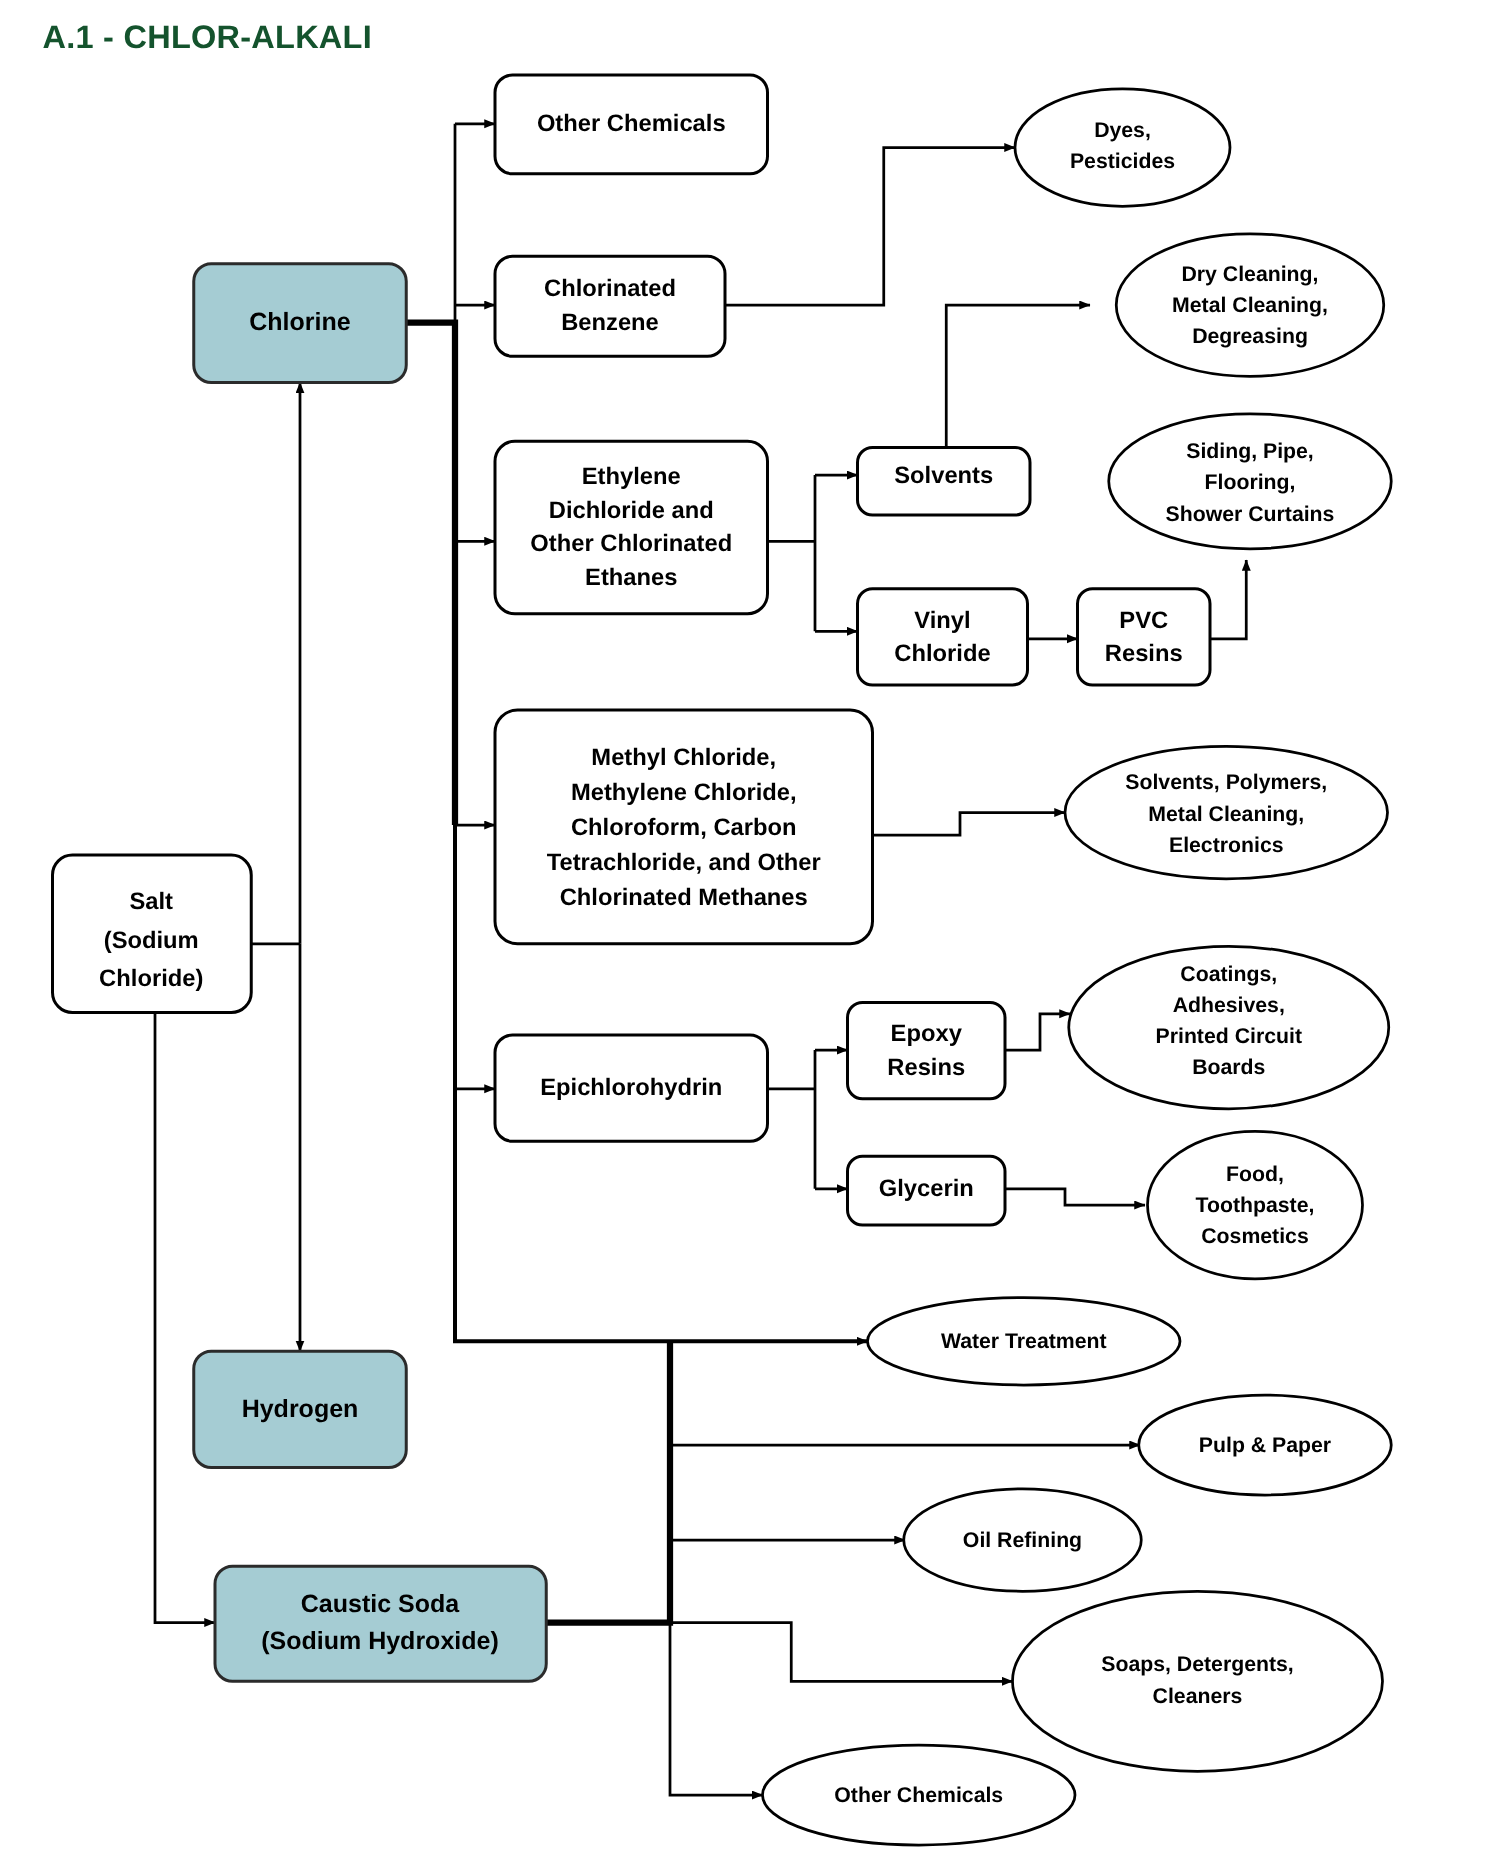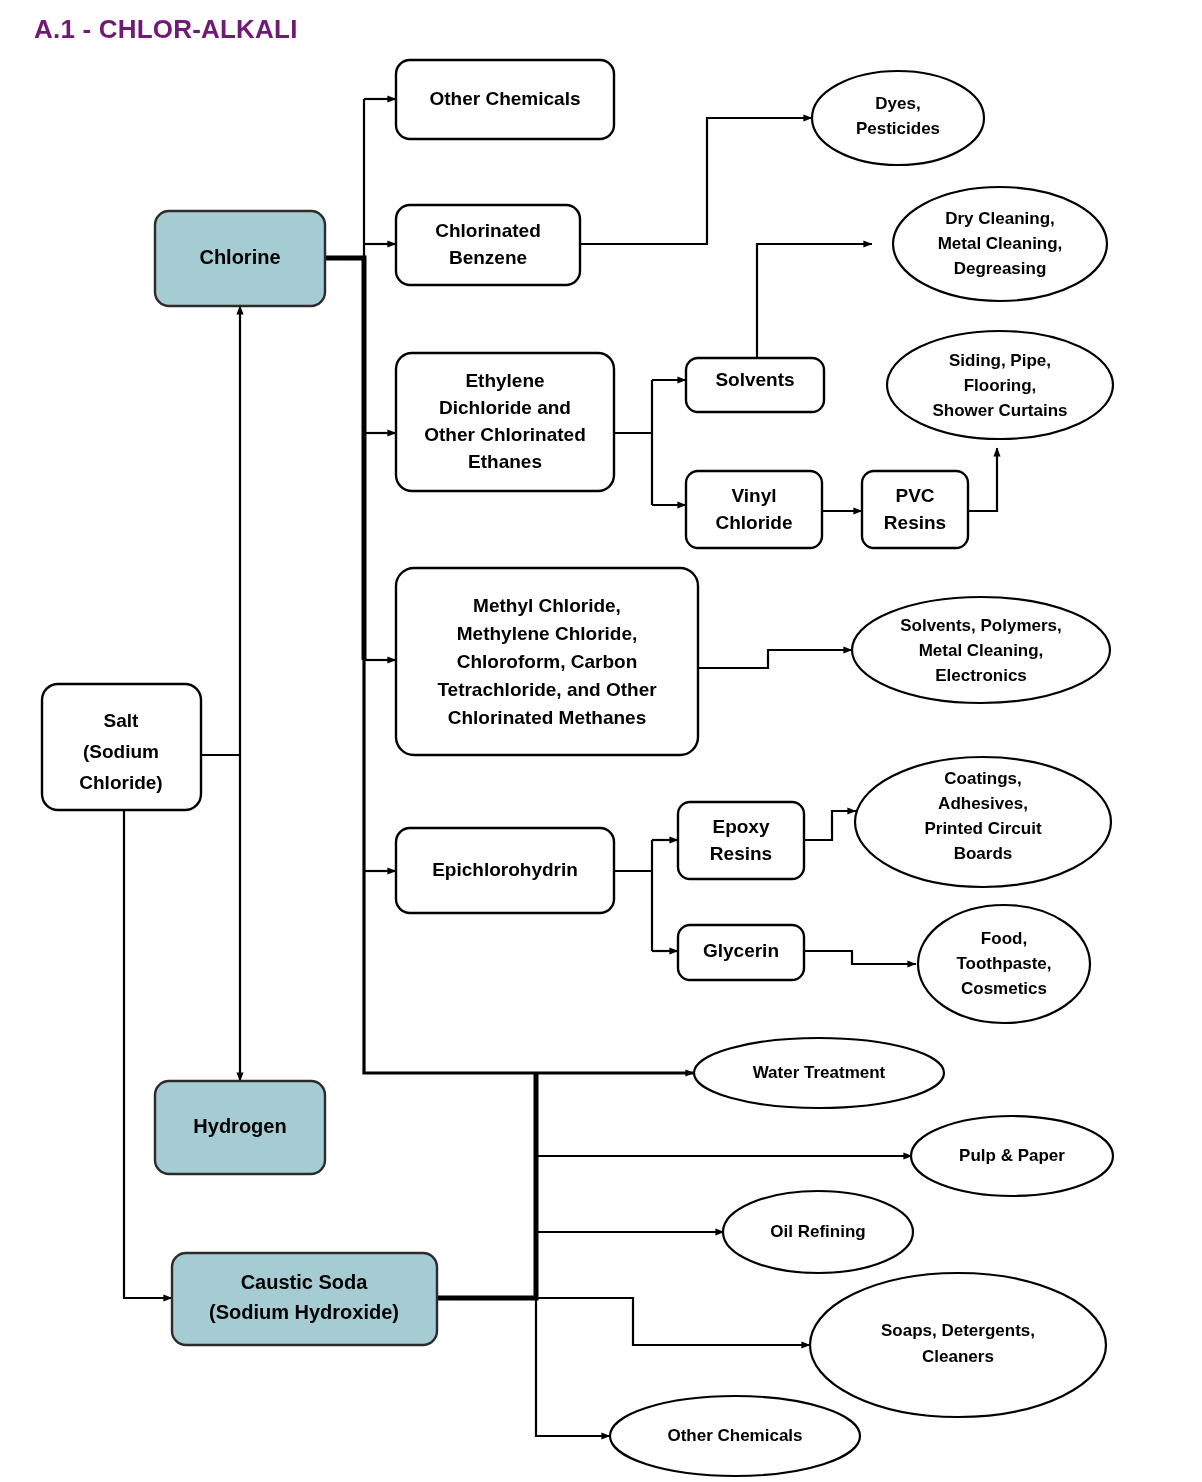--- a/index.html
+++ b/index.html
@@ -14,21 +14,21 @@
     background: #ffffff;
     font-family: "Liberation Sans", sans-serif;
     overflow: hidden;
   }
   #diagram-title {
     position: absolute;
     left: 34px;
     top: 14px;
     font-size: 26px;
     font-weight: bold;
-    color: #701a75;
+    color: #14532d;
     letter-spacing: 0.2px;
     white-space: nowrap;
   }
   svg#flow {
     position: absolute;
     left: 0;
     top: 0;
     width: 1202px;
     height: 1482px;
   }

